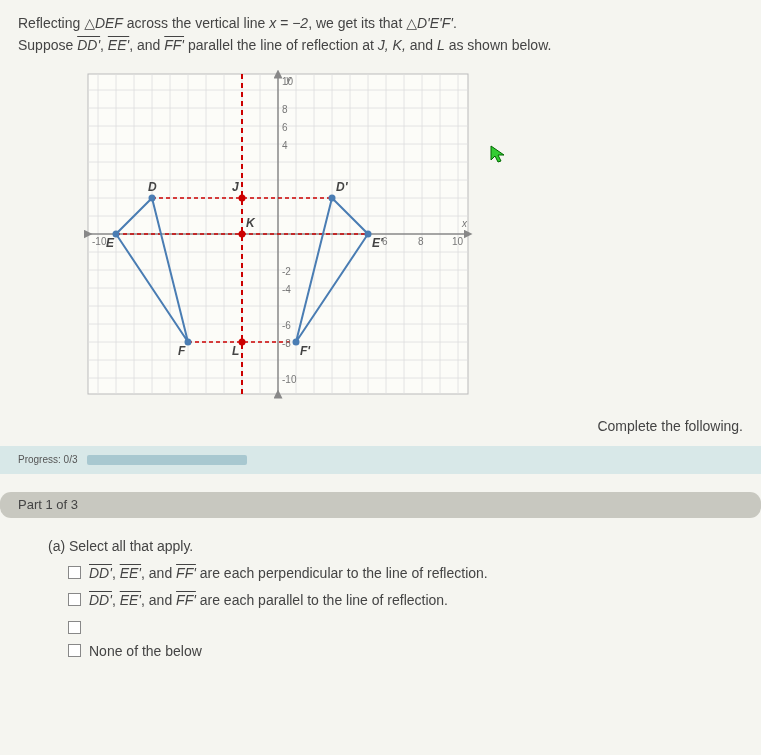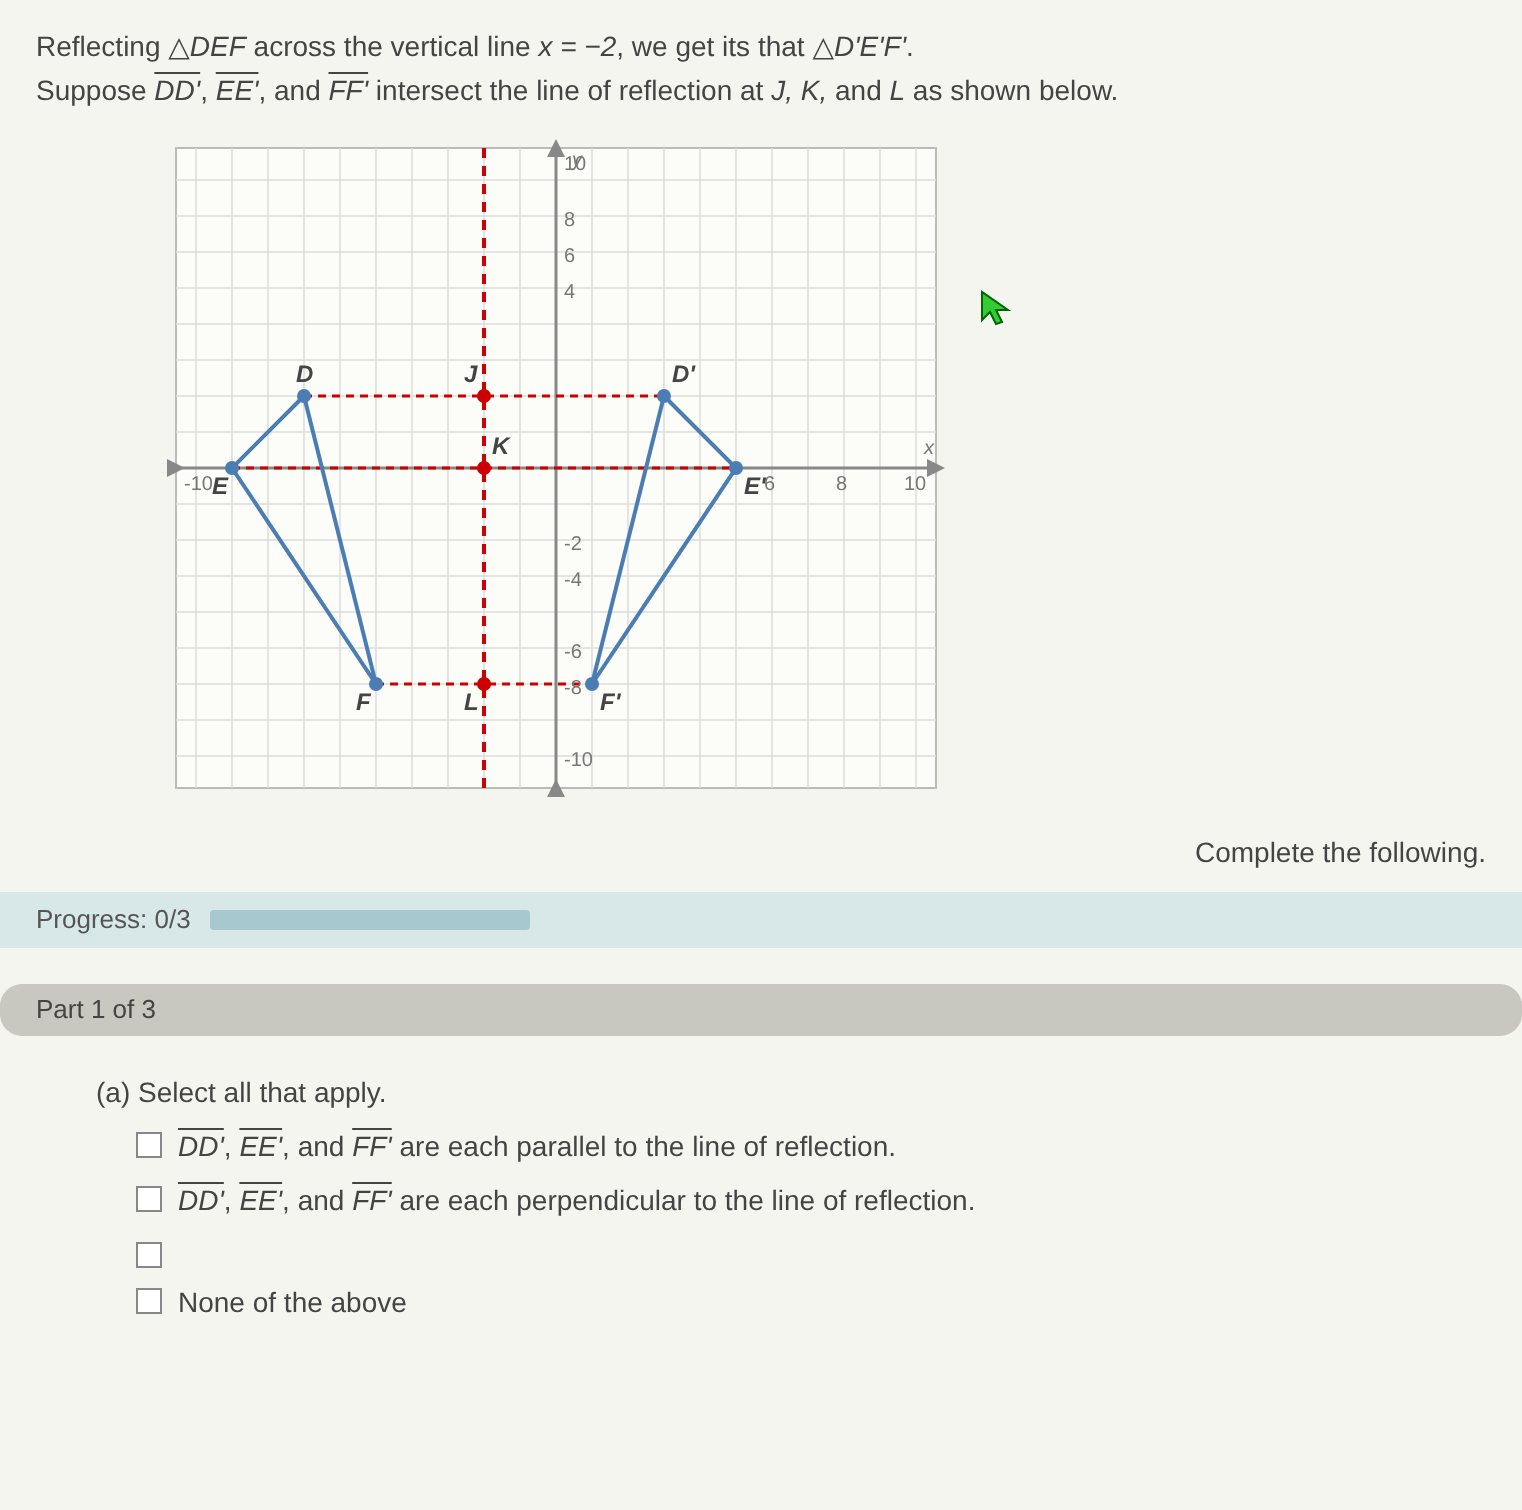--- a/index.html
+++ b/index.html
@@ -37,21 +37,21 @@
     }
     .progress-bar {
       background: #d8e8e8;
       height: 28px;
       display: flex;
       align-items: center;
       padding-left: 18px;
       margin: 0 -18px 18px -18px;
     }
     .progress-label {
-      font-size: 13px;
+      font-size: 10px;
       color: #555;
       margin-right: 10px;
     }
     .progress-track {
       width: 160px;
       height: 10px;
       background: #a8c8d0;
       border-radius: 2px;
     }
     .part-header {
@@ -96,21 +96,21 @@
     }
   </style>
 </head>
 <body>
 
 <div class="problem-text">
   <div>
     <span>Reflecting △</span><i><span>DEF</span></i><span> across the vertical line </span><i><span>x = −2</span></i><span>, we get its that △</span><i><span>D'E'F'</span></i><span>.</span>
   </div>
   <div>
-    <span>Suppose </span><span class="overline"><i>DD'</i></span><span>, </span><span class="overline"><i>EE'</i></span><span>, and </span><span class="overline"><i>FF'</i></span><span> intersect the line of reflection at </span><i><span>J, K,</span></i><span> and </span><i><span>L</span></i><span> as shown below.</span>
+    <span>Suppose </span><span class="overline"><i>DD'</i></span><span>, </span><span class="overline"><i>EE'</i></span><span>, and </span><span class="overline"><i>FF'</i></span><span> parallel the line of reflection at </span><i><span>J, K,</span></i><span> and </span><i><span>L</span></i><span> as shown below.</span>
   </div>
 </div>
 
 <div class="graph-container">
   <svg width="400" height="330" viewBox="0 0 400 330">
 
     <defs>
       <marker id="arrow" markerWidth="6" markerHeight="6" refX="3" refY="3" orient="auto">
         <path d="M0,0 L6,3 L0,6 Z" fill="#888"></path>
       </marker>
@@ -225,36 +225,36 @@
 </div>
 
 <div class="part-header">Part 1 of 3</div>
 
 <div class="question-body">
   <div class="question-prompt">(a) Select all that apply.</div>
 
   <div class="option">
     <div class="checkbox"></div>
     <div class="option-text">
+      <span class="overline"><i>DD'</i></span><span>, </span><span class="overline"><i>EE'</i></span><span>, and </span><span class="overline"><i>FF'</i></span><span> are each perpendicular to the line of reflection.</span>
+    </div>
+  </div>
+
+  <div class="option">
+    <div class="checkbox"></div>
+    <div class="option-text">
       <span class="overline"><i>DD'</i></span><span>, </span><span class="overline"><i>EE'</i></span><span>, and </span><span class="overline"><i>FF'</i></span><span> are each parallel to the line of reflection.</span>
     </div>
   </div>
 
   <div class="option">
     <div class="checkbox"></div>
-    <div class="option-text">
-      <span class="overline"><i>DD'</i></span><span>, </span><span class="overline"><i>EE'</i></span><span>, and </span><span class="overline"><i>FF'</i></span><span> are each perpendicular to the line of reflection.</span>
-    </div>
-  </div>
-
-  <div class="option">
-    <div class="checkbox"></div>
-  </div>
-
-  <div class="option">
-    <div class="checkbox"></div>
-    <div class="option-text">None of the above</div>
+  </div>
+
+  <div class="option">
+    <div class="checkbox"></div>
+    <div class="option-text">None of the below</div>
   </div>
 </div>
 
 <svg class="cursor" width="16" height="20">
   <path d="M1,1 L1,15 L5,11 L8,17 L11,16 L8,10 L14,10 Z" fill="#3c3" stroke="#060" stroke-width="1"></path>
 </svg>
 
 </body></html>

